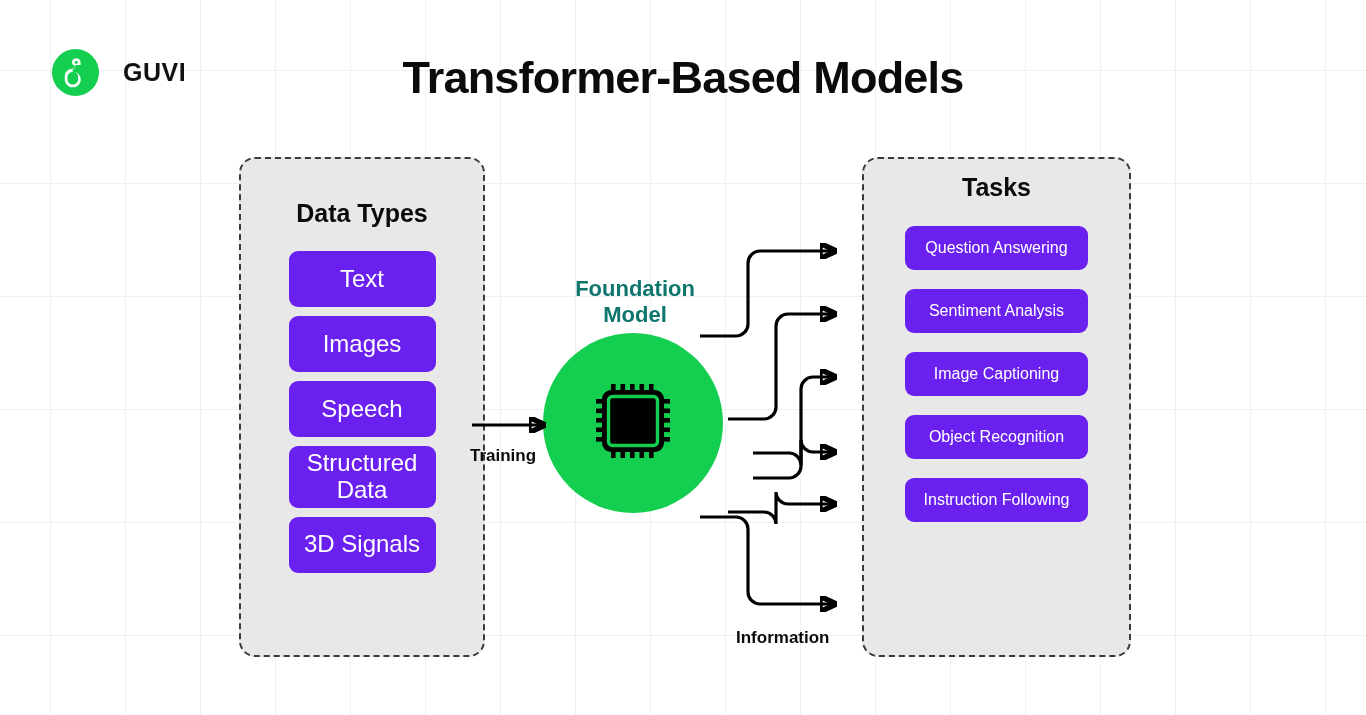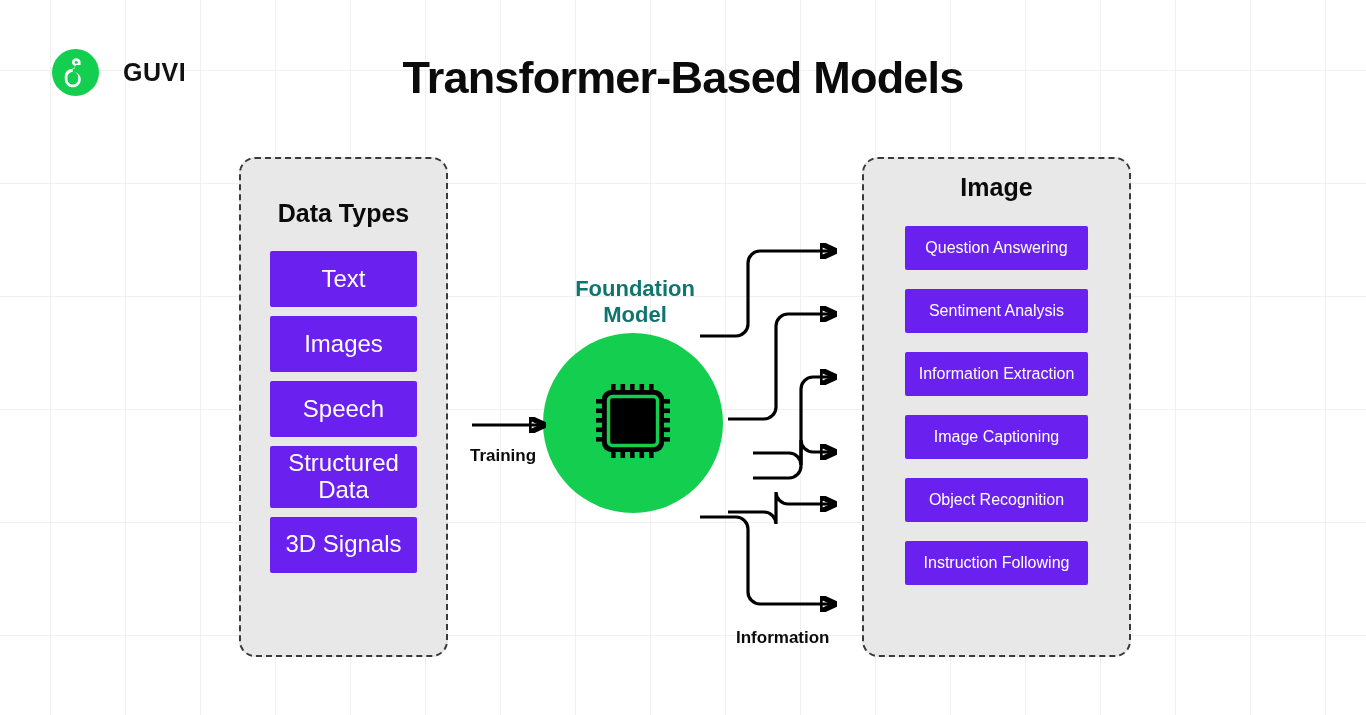--- a/index.html
+++ b/index.html
@@ -45,31 +45,31 @@
   .panel {
     position:absolute;
     background:#e8e8e8;
     border:2px dashed #3a3a3a;
     border-radius:16px;
     display:flex; flex-direction:column; align-items:center;
   }
   .panel-title {
     font-size:25px; font-weight:700; color:#0b0b0b;
   }
-  #panel-data  { left:239px; top:157px; width:209px; height:500px; padding-top:40px; }
+  #panel-data  { left:239px; top:157px; width:246px; height:500px; padding-top:40px; }
   #panel-tasks { left:862px; top:157px; width:269px; height:500px; padding-top:14px; }
 
   .chips { display:flex; flex-direction:column; align-items:center; width:100%; }
   #panel-data  .chips { margin-top:23px; gap:9px; }
   #panel-tasks .chips { margin-top:24px; gap:19px; }
 
   .chip {
     background:var(--purple,#6a21f0);
     color:#fff;
-    border-radius:2px;
+    border-radius:9px;
     display:flex; align-items:center; justify-content:center;
     text-align:center;
     line-height:1.12;
   }
   #panel-data .chip {
     width:147px; min-height:56px; font-size:24px; font-weight:500; padding:4px 12px;
   }
   #panel-tasks .chip {
     width:183px; height:44px; font-size:16px; font-weight:500; padding:2px 6px;
   }
@@ -179,24 +179,23 @@
 
     <path d="M 753 453 H 789 a 12 12 0 0 1 12 12 V 440 a 12 12 0 0 0 12 12 H 834" marker-end="url(#arrowhead)"></path>
     <path d="M 728 512 H 764 a 12 12 0 0 1 12 12 V 492 a 12 12 0 0 0 12 12 H 834" marker-end="url(#arrowhead)"></path>
     <path d="M 700 517 H 736 a 12 12 0 0 1 12 12 V 592 a 12 12 0 0 0 12 12 H 834" marker-end="url(#arrowhead)"></path>
   </svg>
 
   <div class="edge-label" id="label-training">Training</div>
   <div class="edge-label" id="label-adaptation">Information</div>
 
   <div class="panel" id="panel-tasks">
-    <div class="panel-title">Image</div>
+    <div class="panel-title">Tasks</div>
     <div class="chips">
       <div class="chip">Question Answering</div>
       <div class="chip">Sentiment Analysis</div>
-      <div class="chip">Information Extraction</div>
       <div class="chip">Image Captioning</div>
       <div class="chip">Object Recognition</div>
       <div class="chip">Instruction Following</div>
     </div>
   </div>
 
 </div>
 
 </body></html>

